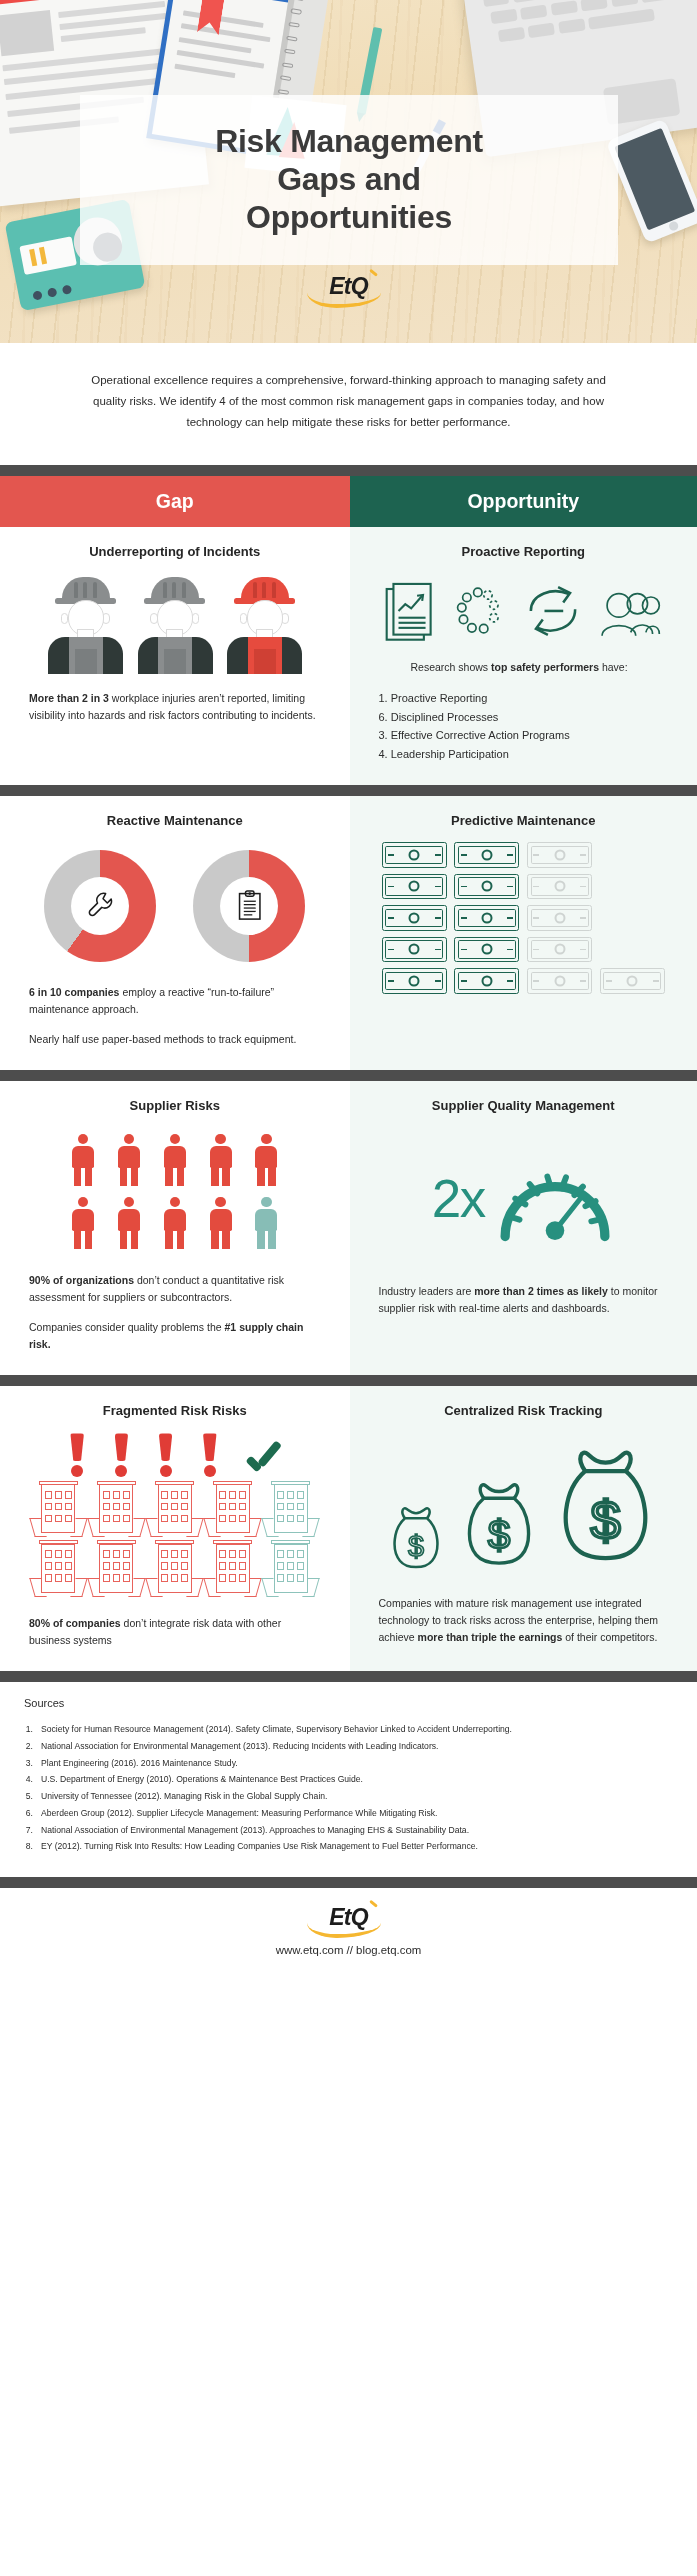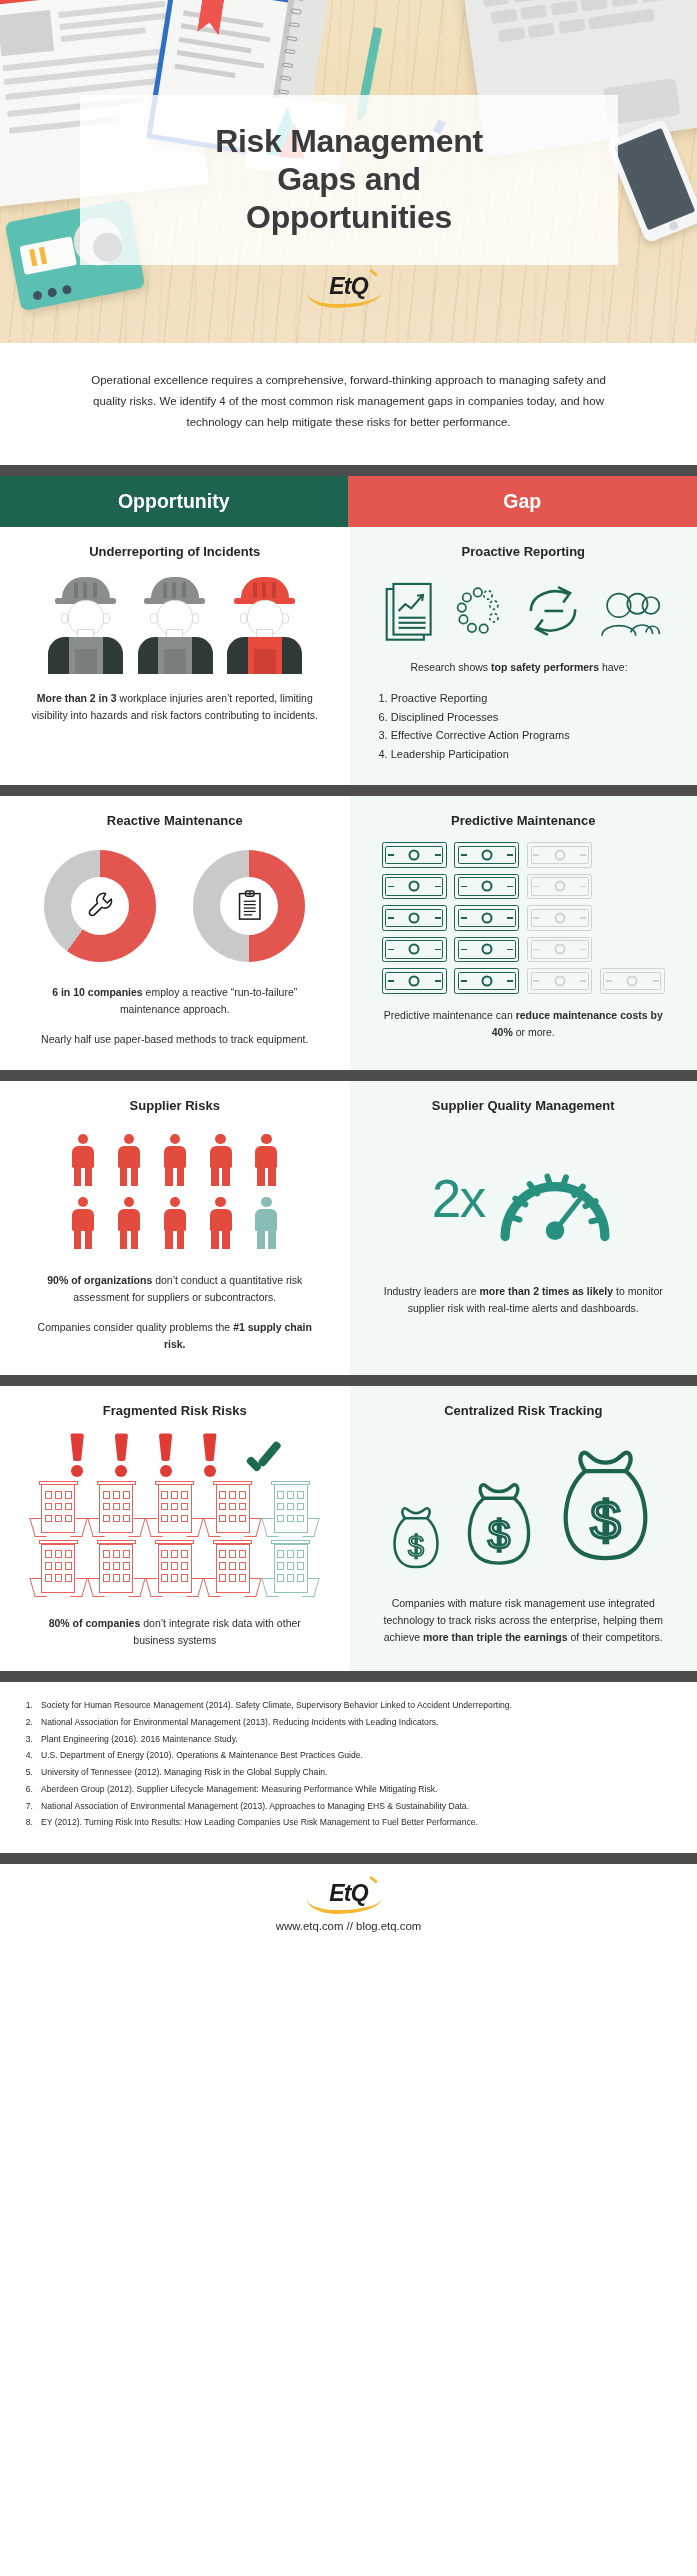--- a/index.html
+++ b/index.html
@@ -141,21 +141,21 @@
 
   
   .row{ display:flex; width:100%; }
   .cell{ padding:17px 29px 22px; }
   .cell.gap{ width:350px; background:#ffffff; }
   .cell.opp{ width:348px; background:#f2f8f5; }
   .cell h2{
     font-size:13px; font-weight:bold; color:#262626; text-align:center;
     margin-bottom:12px; line-height:1.3;
   }
-  .cell p{ font-size:10.5px; line-height:1.62; color:#2c2c2c; text-align:center; }
+  .cell p{ font-size:10.5px; line-height:1.62; color:#2c2c2c; text-align:left; }
   .cell p + p{ margin-top:12.7px; }
   .cell .leftp{ text-align:left;margin-left:32px; }
   .olist{ list-style:none; font-size:11px; line-height:1.68; color:#2c2c2c; margin-top:13.6px; }
 
   .art{ display:flex; align-items:center; justify-content:center; }
 
   
   .workers{ gap:8.5px; height:104px; margin:5.1px 0 13.6px; }
   .worker{ position:relative; width:81px; height:98px; }
   .worker .helmet{ position:absolute; left:17px; top:1.7px; width:48px; height:24px; background:#8a8d8e; border-radius:24px 24px 3.4px 3.4px; }
@@ -341,25 +341,25 @@
     </div>
   </div>
 
   <div class="intro">
     <p>Operational excellence requires a comprehensive, forward-thinking approach to managing safety and quality risks. We identify 4 of the most common risk management gaps in companies today, and how technology can help mitigate these risks for better performance.</p>
   </div>
 
   <div class="divider"></div>
 
   <div class="col-headers">
+    <div class="col-head gap">
+      <span>Gap</span>
+    </div>
     <div class="col-head opp">
       <span>Opportunity</span>
-    </div>
-    <div class="col-head gap">
-      <span>Gap</span>
     </div>
   </div>
 
   <div class="row">
     <div class="cell gap">
       <h2>Underreporting of Incidents</h2>
       <div class="art workers">
         <div class="worker">
           <div class="helmet">
               <span class="rib" style="left:12px"></span>
@@ -574,23 +574,20 @@
             <span class="dash" style="left:5.1px"></span>
             <span class="coin"></span>
             <span class="dash" style="right:5.1px"></span>
           </div>
         <div class="bill off">
             <span class="dash" style="left:5.1px"></span>
             <span class="coin"></span>
             <span class="dash" style="right:5.1px"></span>
           </div>
       </div>
-      <p>
-        <span>Predictive maintenance can </span><strong>reduce maintenance costs by 40%</strong><span> or more.</span>
-      </p>
     </div>
   </div>
 
   <div class="divider"></div>
 
   <div class="row">
     <div class="cell gap">
       <h2>Supplier Risks</h2>
       <div class="people">
         <div class="people-row">
@@ -901,20 +898,21 @@
       </div>
       <p>
         <span>Companies with mature risk management use integrated technology to track risks across the enterprise, helping them achieve </span><strong>more than triple the earnings</strong><span> of their competitors.</span>
       </p>
     </div>
   </div>
 
   <div class="divider"></div>
 
   <div class="sources">
+    <h3>Sources</h3>
     <ol>
       <li>Society for Human Resource Management (2014). Safety Climate, Supervisory Behavior Linked to Accident Underreporting.</li>
       <li>National Association for Environmental Management (2013). Reducing Incidents with Leading Indicators.</li>
       <li>Plant Engineering (2016). 2016 Maintenance Study.</li>
       <li>U.S. Department of Energy (2010). Operations &amp; Maintenance Best Practices Guide.</li>
       <li>University of Tennessee (2012). Managing Risk in the Global Supply Chain.</li>
       <li>Aberdeen Group (2012). Supplier Lifecycle Management: Measuring Performance While Mitigating Risk.</li>
       <li>National Association of Environmental Management (2013). Approaches to Managing EHS &amp; Sustainability Data.</li>
       <li>EY (2012). Turning Risk Into Results: How Leading Companies Use Risk Management to Fuel Better Performance.</li>
     </ol>

